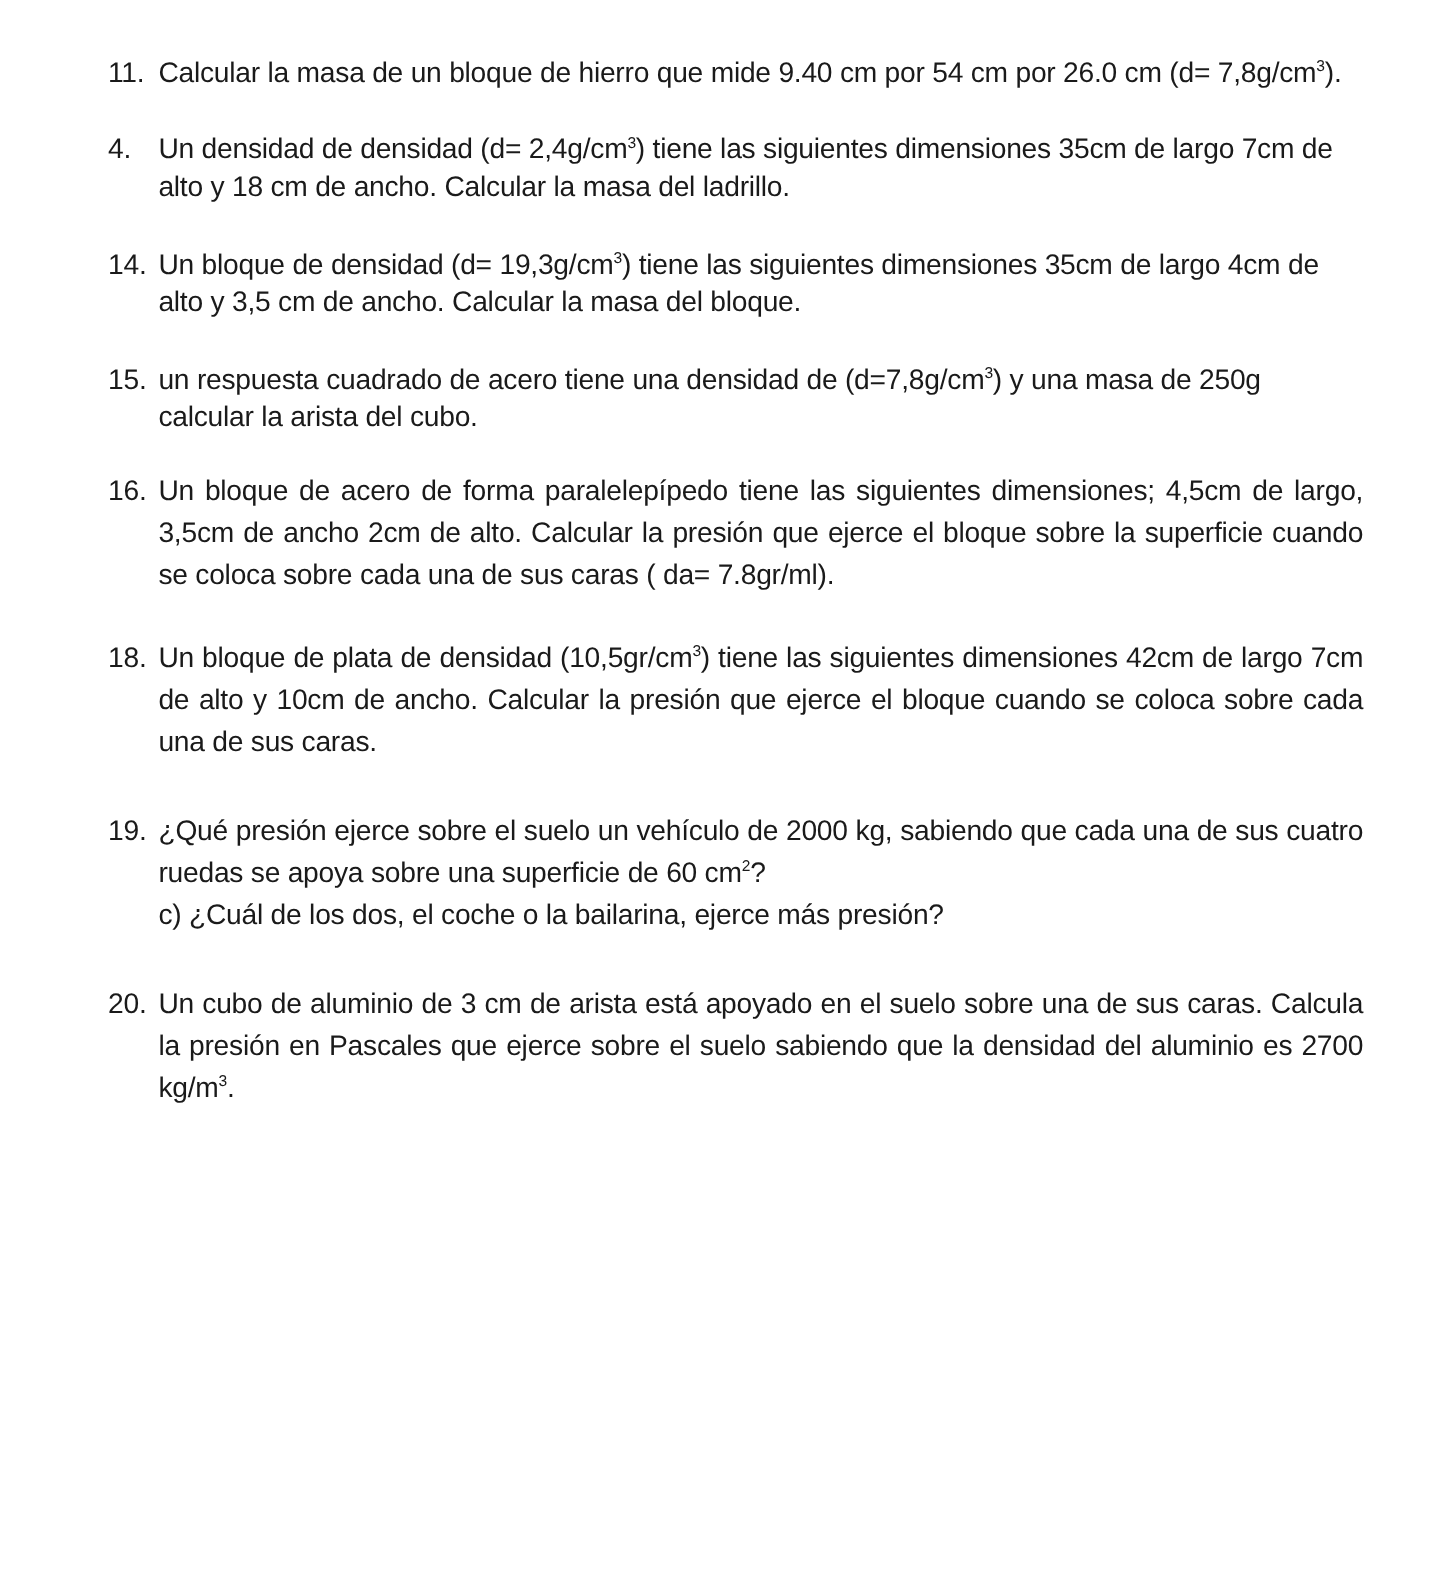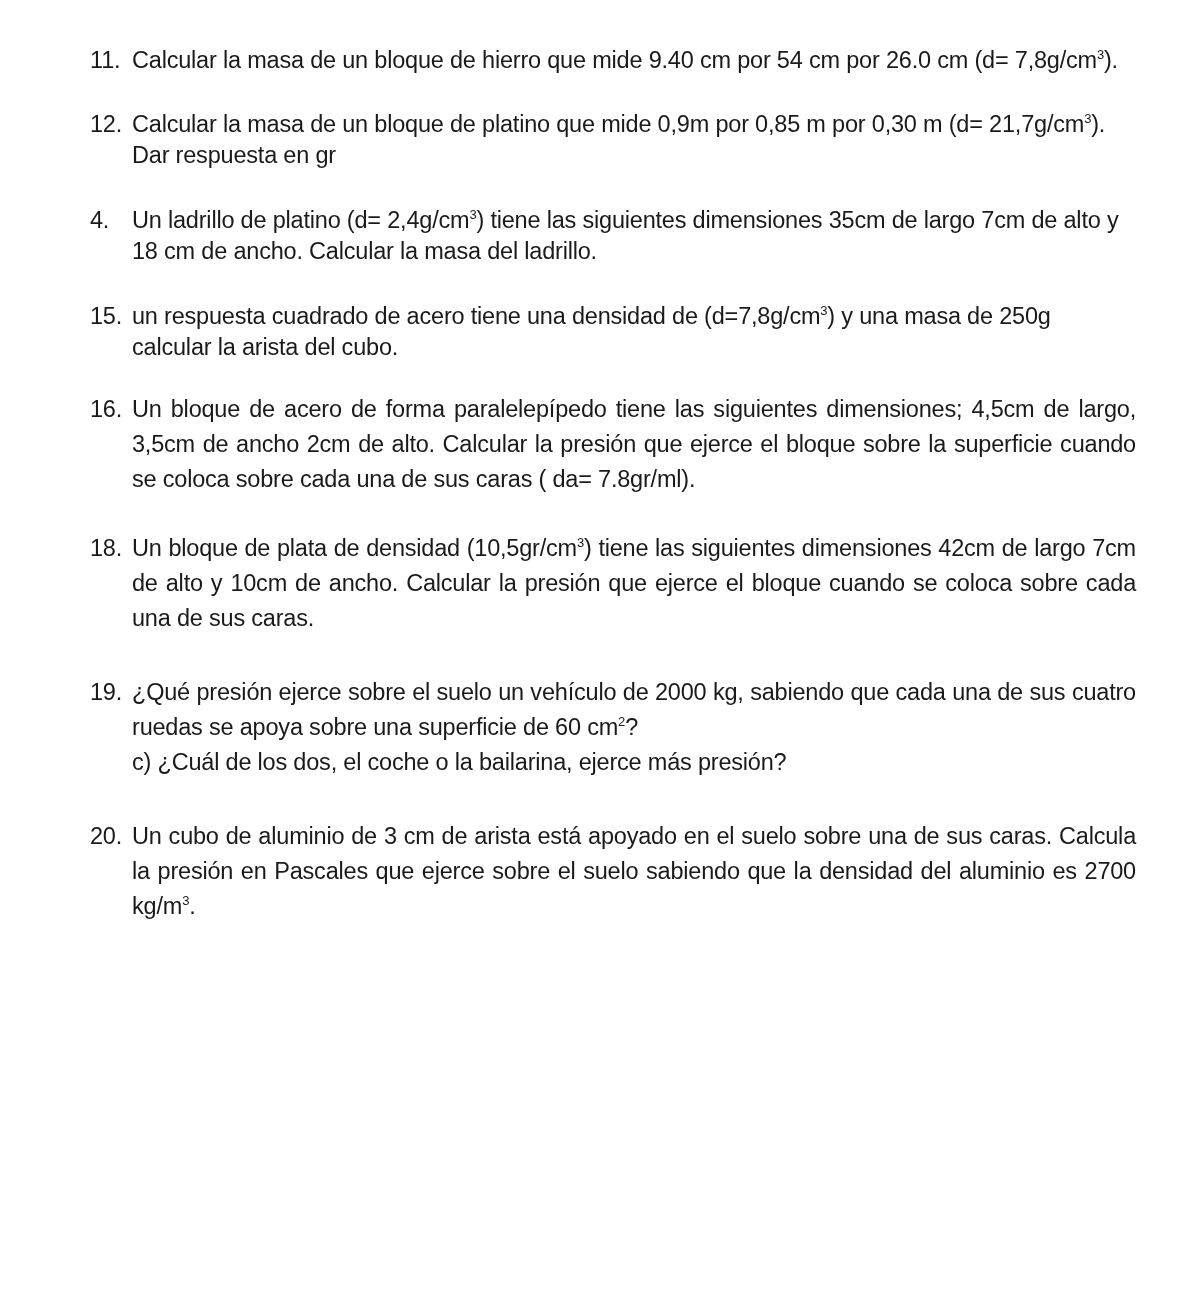--- a/index.html
+++ b/index.html
@@ -66,30 +66,30 @@
   
 </div>
 
 <div class="doc">
 
   <div class="problem" id="p11">
     <span class="num">11.</span>
     <span class="text"><span>Calcular la masa de un bloque de hierro que mide 9.40 cm por 54 cm por 26.0 cm (d= 7,8g/cm</span><sup>3</sup><span>).</span></span>
   </div>
 
-  <div class="problem" id="p12">
-    <span class="num">12.</span>
-    <span class="text"><span>Calcular la masa de un bloque de platino que mide 0,9m por 0,85 m por 0,30 m (d= 21,7g/cm</span><sup>3</sup><span>). Dar respuesta en gr</span></span>
-  </div>
 
   <div class="problem" id="p13">
     <span class="num">4.</span>
-    <span class="text"><span>Un ladrillo de platino (d= 2,4g/cm</span><sup>3</sup><span>) tiene las siguientes dimensiones 35cm de largo 7cm de alto y 18 cm de ancho. Calcular la masa del ladrillo.</span></span>
+    <span class="text"><span>Un densidad de densidad (d= 2,4g/cm</span><sup>3</sup><span>) tiene las siguientes dimensiones 35cm de largo 7cm de alto y 18 cm de ancho. Calcular la masa del ladrillo.</span></span>
   </div>
 
+  <div class="problem" id="p14">
+    <span class="num">14.</span>
+    <span class="text"><span>Un bloque de densidad (d= 19,3g/cm</span><sup>3</sup><span>) tiene las siguientes dimensiones 35cm de largo 4cm de alto y 3,5 cm de ancho. Calcular la masa del bloque.</span></span>
+  </div>
 
   <div class="problem" id="p15">
     <span class="num">15.</span>
     <span class="text"><span>un respuesta cuadrado de acero tiene una densidad de (d=7,8g/cm</span><sup>3</sup><span>) y una masa de 250g calcular la arista del cubo.</span></span>
   </div>
 
   <div class="problem justify tall" id="p16">
     <span class="num">16.</span>
     <span class="text">Un bloque de acero de forma paralelepípedo tiene las siguientes dimensiones; 4,5cm de largo, 3,5cm de ancho 2cm de alto. Calcular la presión que ejerce el bloque sobre la superficie cuando se coloca sobre cada una de sus caras ( da= 7.8gr/ml).</span>
   </div>

